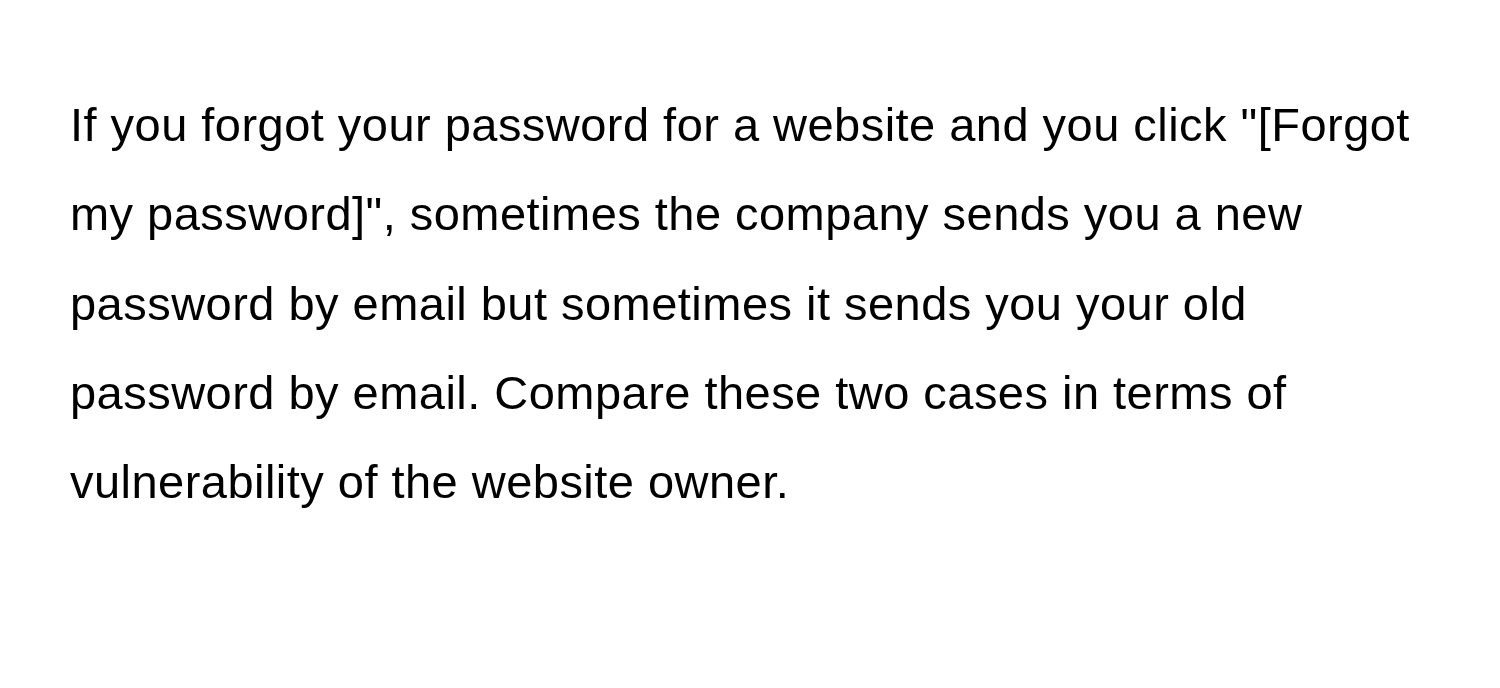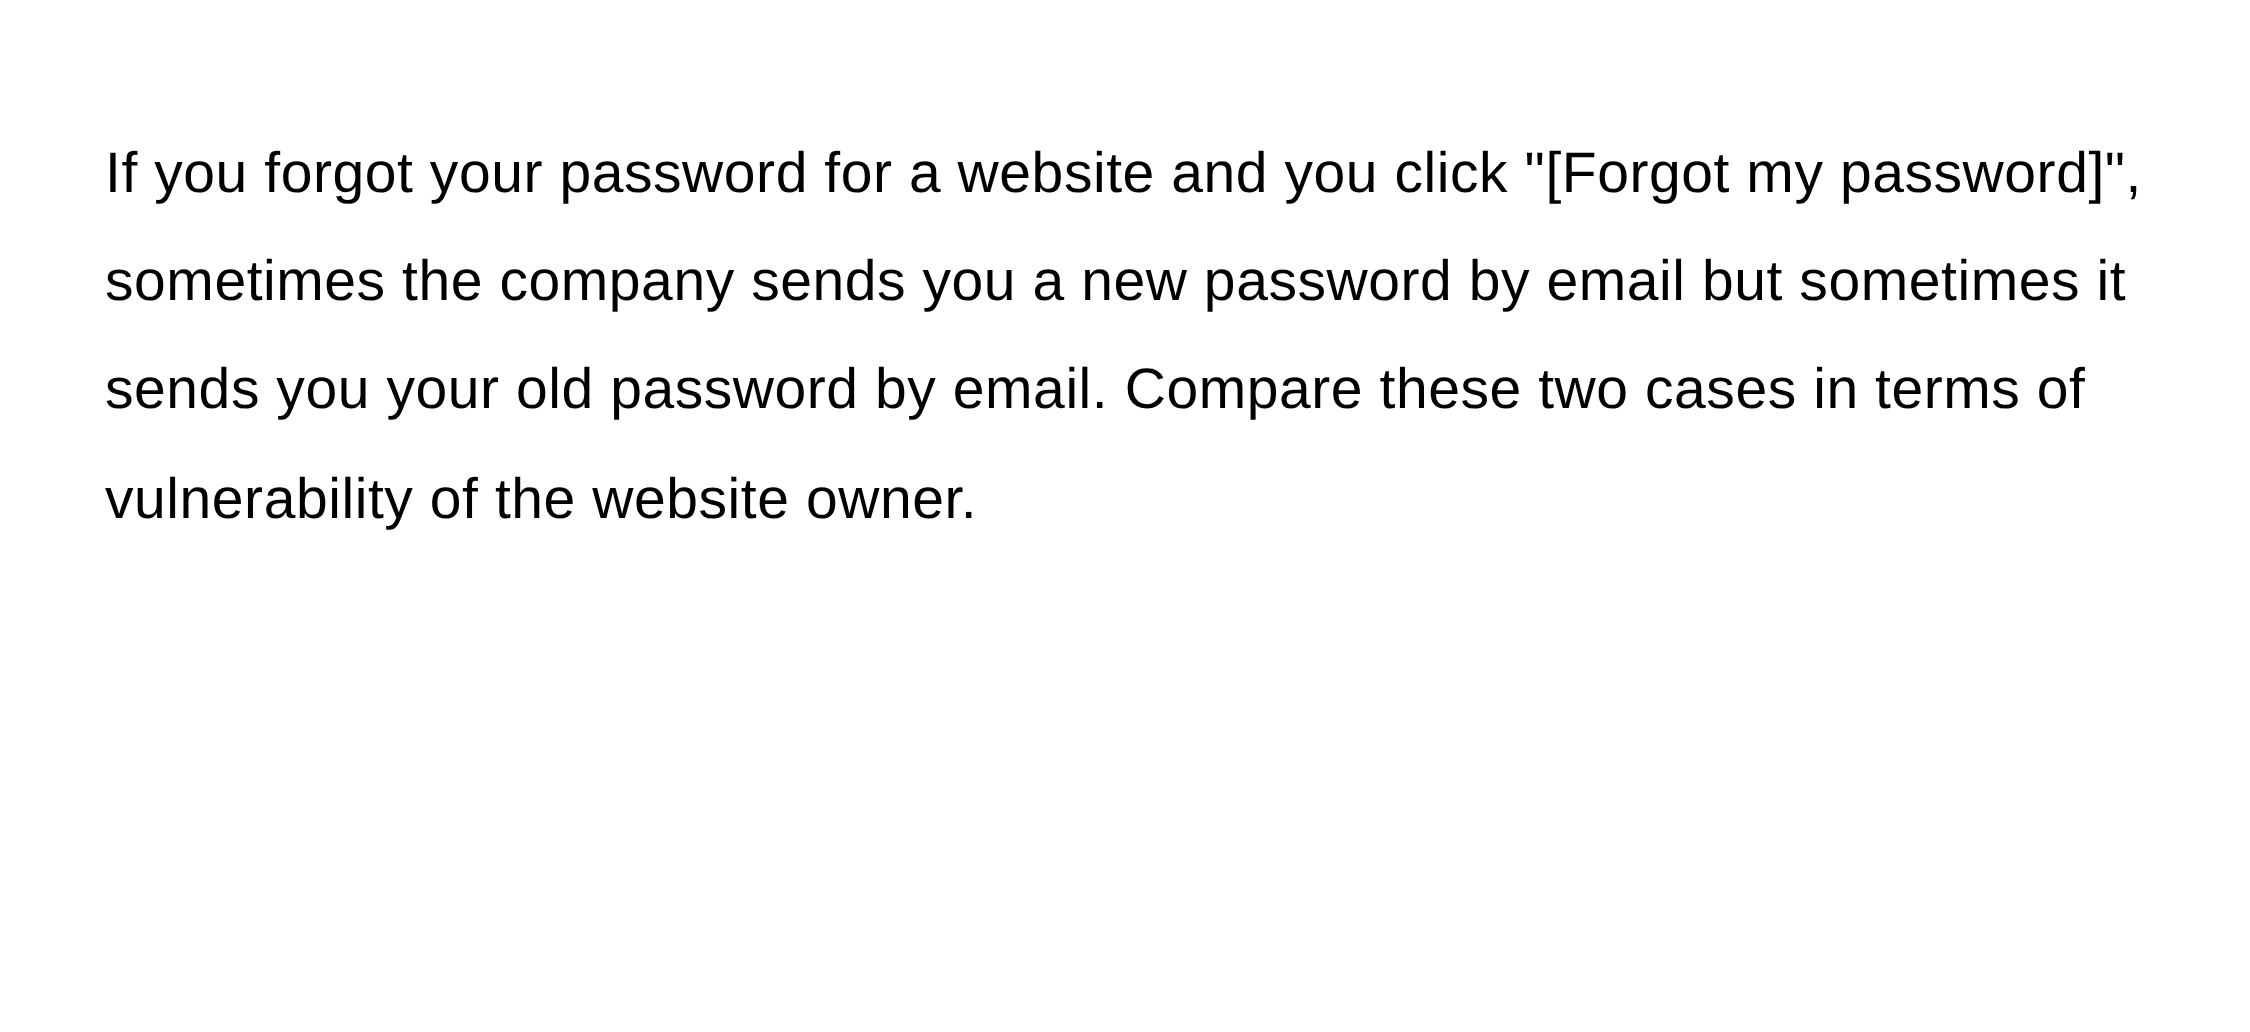--- a/index.html
+++ b/index.html
@@ -10,21 +10,21 @@
     body {
       width: 1500px;
       height: 688px;
       background: #ffffff;
       font-family: -apple-system, BlinkMacSystemFont, "Segoe UI", Helvetica, Arial, sans-serif;
       padding: 80px 70px;
       display: flex;
       align-items: flex-start;
     }
     .paragraph {
-      font-size: 38px;
+      font-size: 47px;
       line-height: 1.9;
       color: #000000;
       font-weight: 400;
       letter-spacing: 0.01em;
     }
   </style>
 </head>
 <body>
 
 <p class="paragraph">If you forgot your password for a website and you click "[Forgot my password]", sometimes the company sends you a new password by email but sometimes it sends you your old password by email. Compare these two cases in terms of vulnerability of the website owner.</p>

